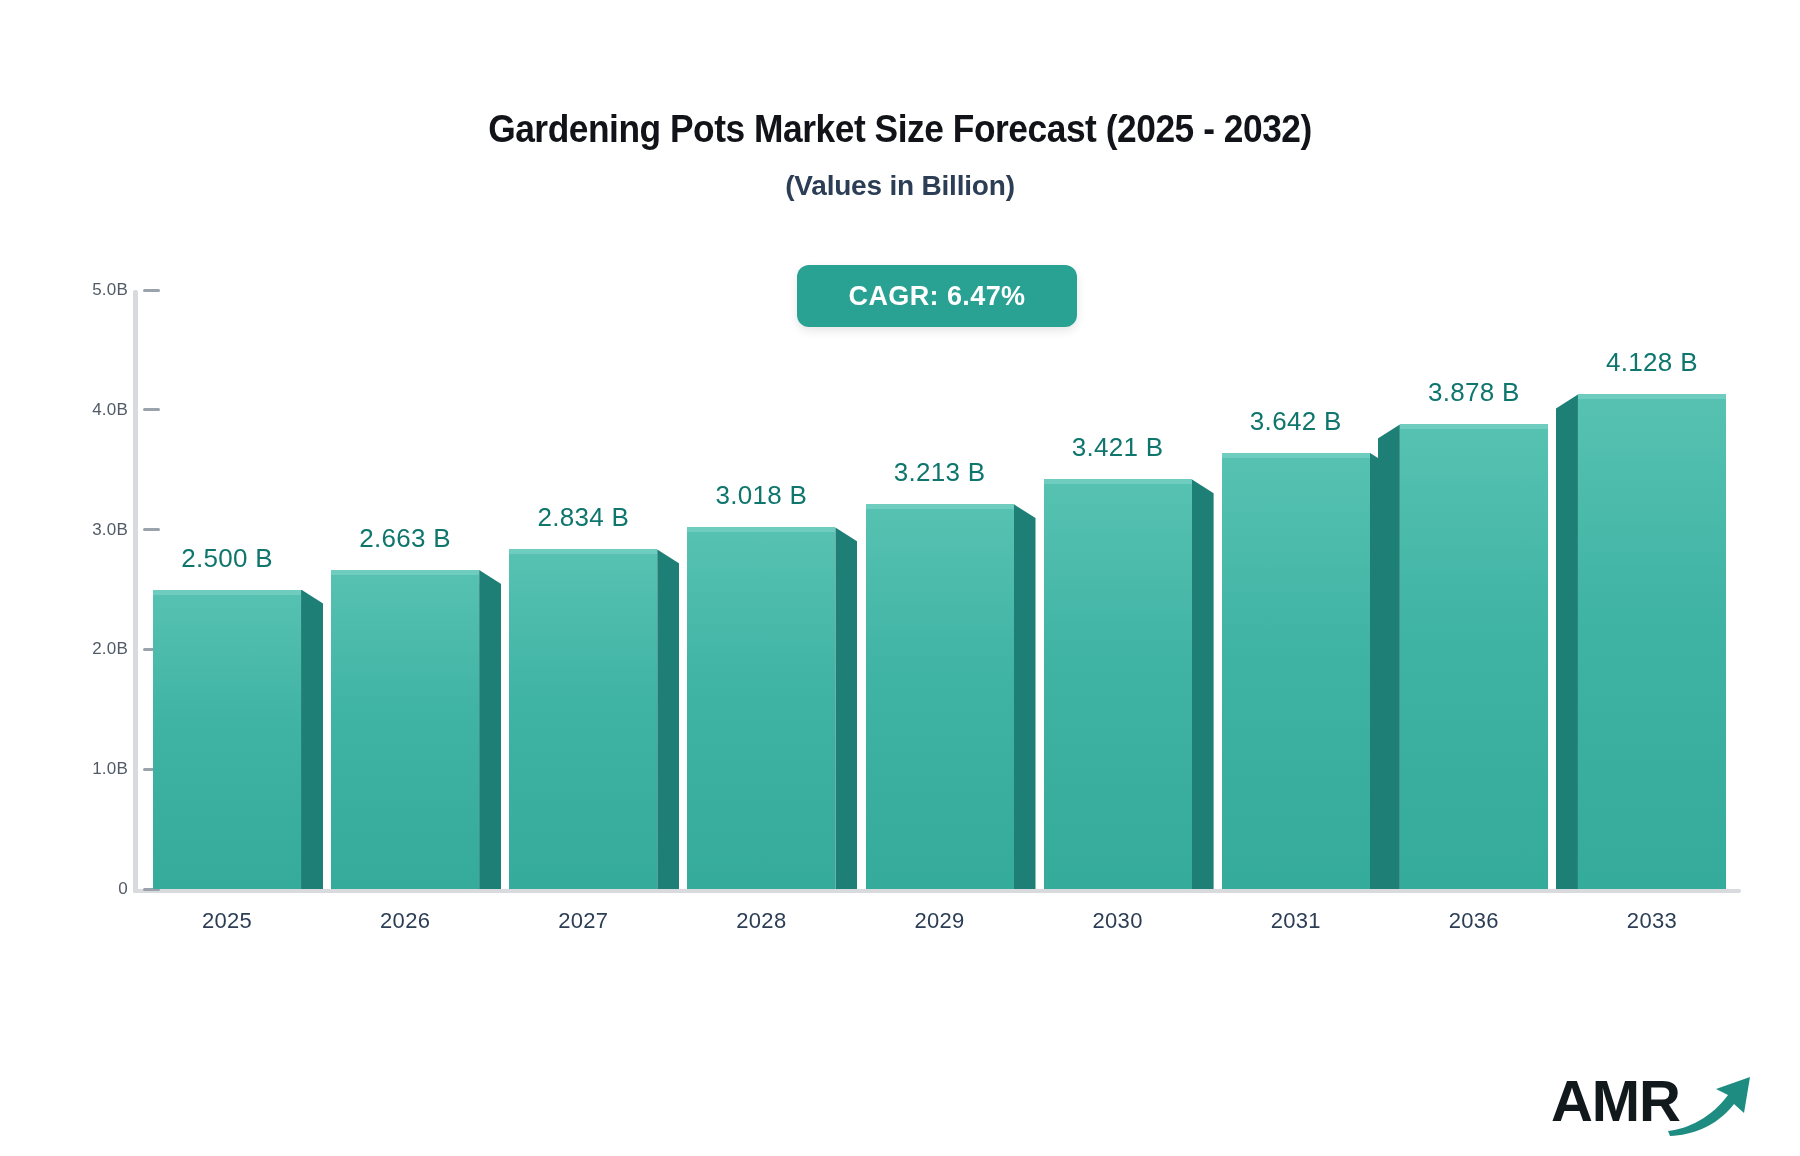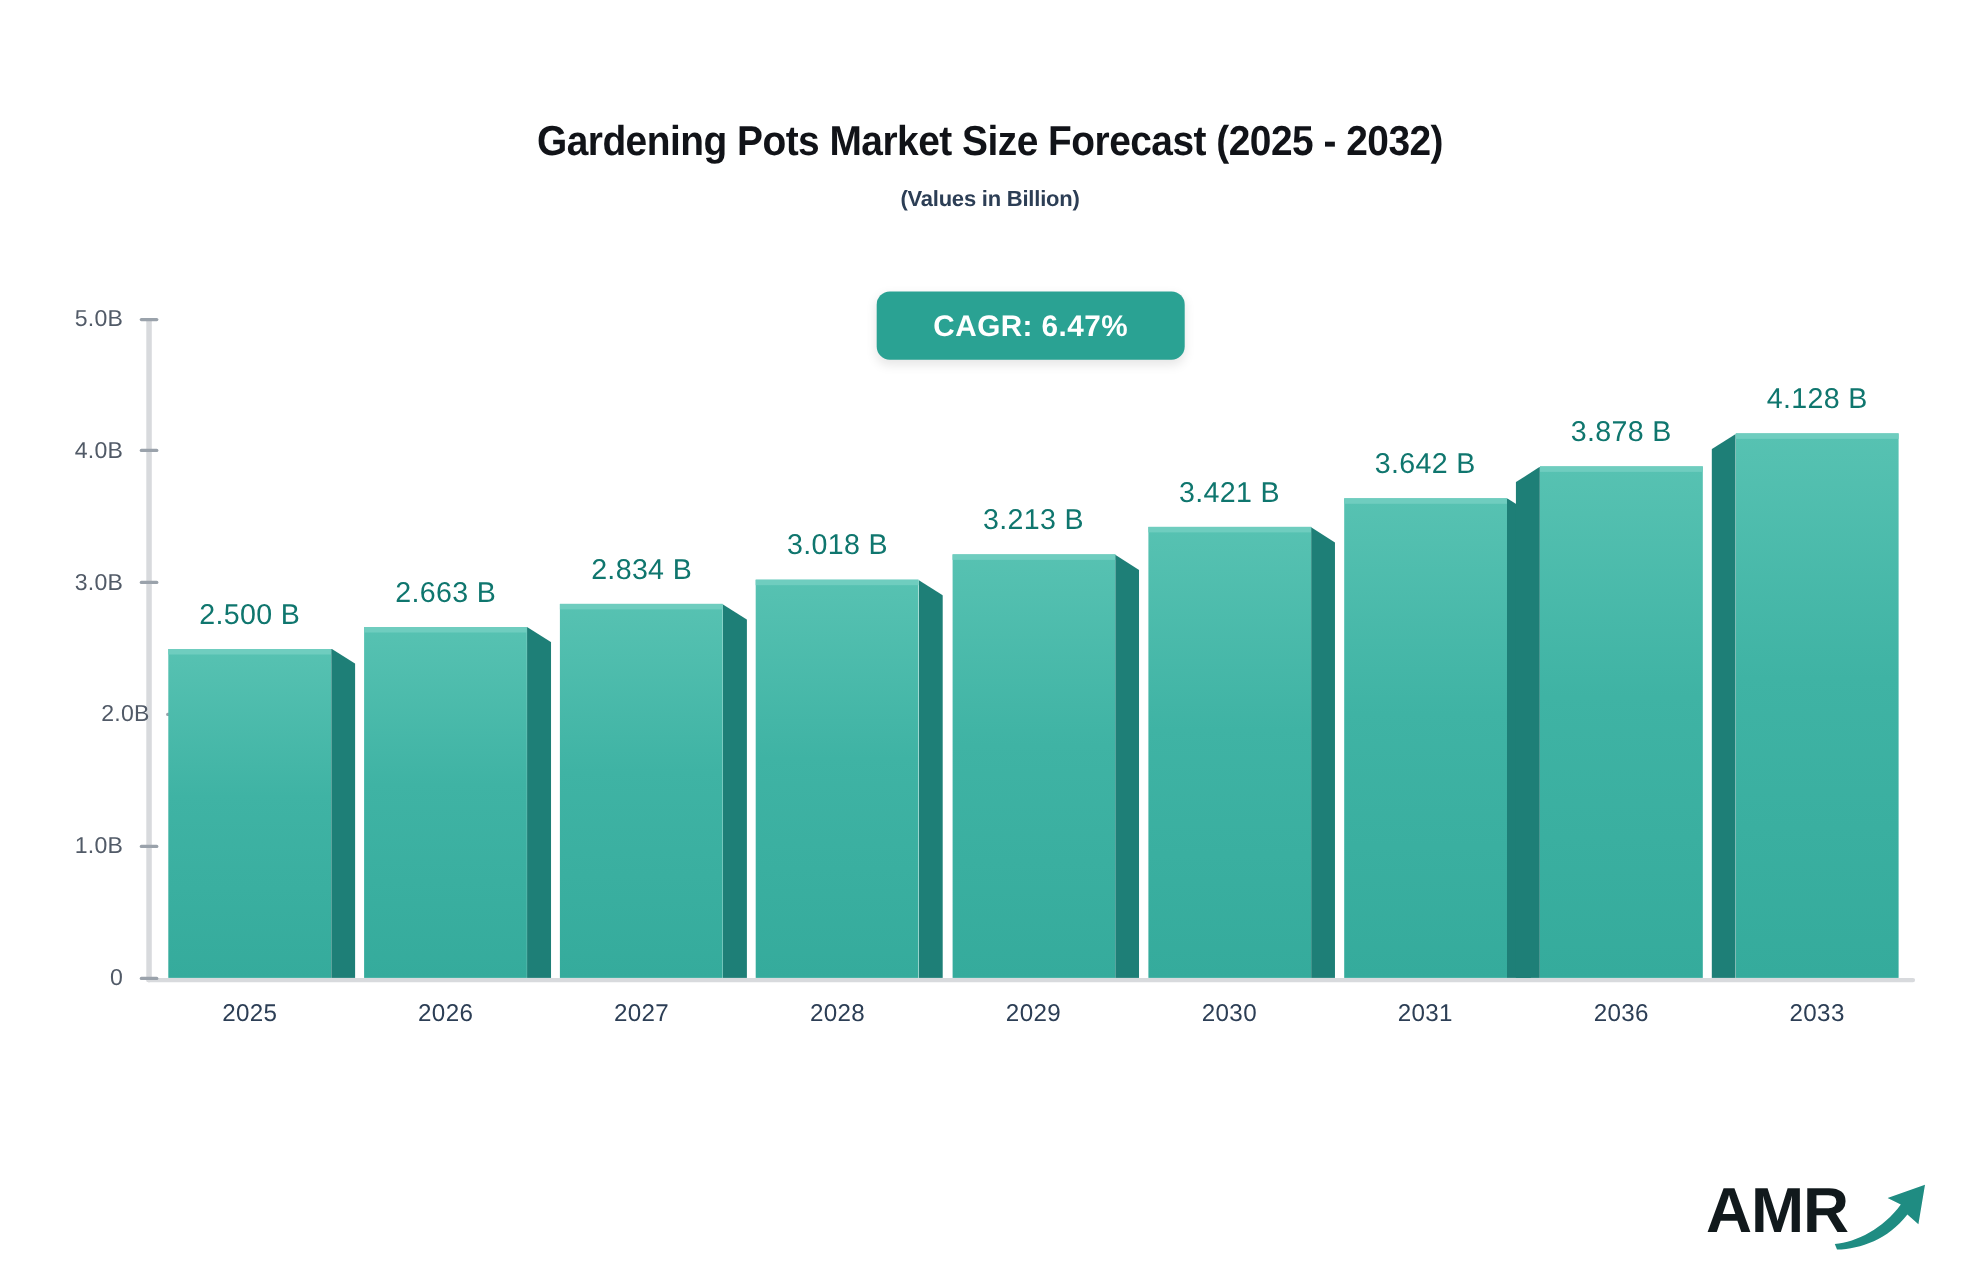--- a/index.html
+++ b/index.html
@@ -27,21 +27,21 @@
     color: #111318;
     letter-spacing: -0.5px;
     transform: scaleX(0.93);
   }
   #chart-subtitle {
     position: absolute;
     top: 170px;
     left: 0;
     width: 1800px;
     text-align: center;
-    font-size: 20px;
+    font-size: 28px;
     font-weight: bold;
     color: #2c3e55;
     letter-spacing: -0.2px;
   }
 
   
   #cagr-badge {
     position: absolute;
     top: 265px;
     left: 797px;
@@ -81,29 +81,30 @@
     left: 133px;
     top: 889px;
     width: 1608px;
     height: 4px;
     background: #d8dadd;
     border-radius: 2px;
   }
 
   .ytick {
     position: absolute;
-    left: 16px;
+    left: 0px;
     width: 128px;
     height: 24px;
     display: flex;
     align-items: center;
     justify-content: flex-end;
     color: #515a67;
-    font-size: 21px;
+    font-size: 17px;
     letter-spacing: 0.2px;
+    padding-left: 32px;
   }
   .ytick .ylabel { display: inline-block; }
   .ytick .ydash {
     display: inline-block;
     width: 17px;
     height: 3px;
     background: #9aa2ab;
     margin-left: 15px;
     border-radius: 2px;
   }
@@ -203,21 +204,21 @@
         <span class="ydash"></span>
       </div>
       <div class="ytick" style="top: 397.8px;">
         <span class="ylabel">4.0B</span>
         <span class="ydash"></span>
       </div>
       <div class="ytick" style="top: 517.6px;">
         <span class="ylabel">3.0B</span>
         <span class="ydash"></span>
       </div>
-      <div class="ytick" style="top: 637.4px; margin-left: 24px;">
+      <div class="ytick" style="top: 637.4px;">
         <span class="ylabel">2.0B</span>
         <span class="ydash"></span>
       </div>
       <div class="ytick" style="top: 757.2px;">
         <span class="ylabel">1.0B</span>
         <span class="ydash"></span>
       </div>
       <div class="ytick" style="top: 877px;">
         <span class="ylabel">0</span>
         <span class="ydash"></span>

